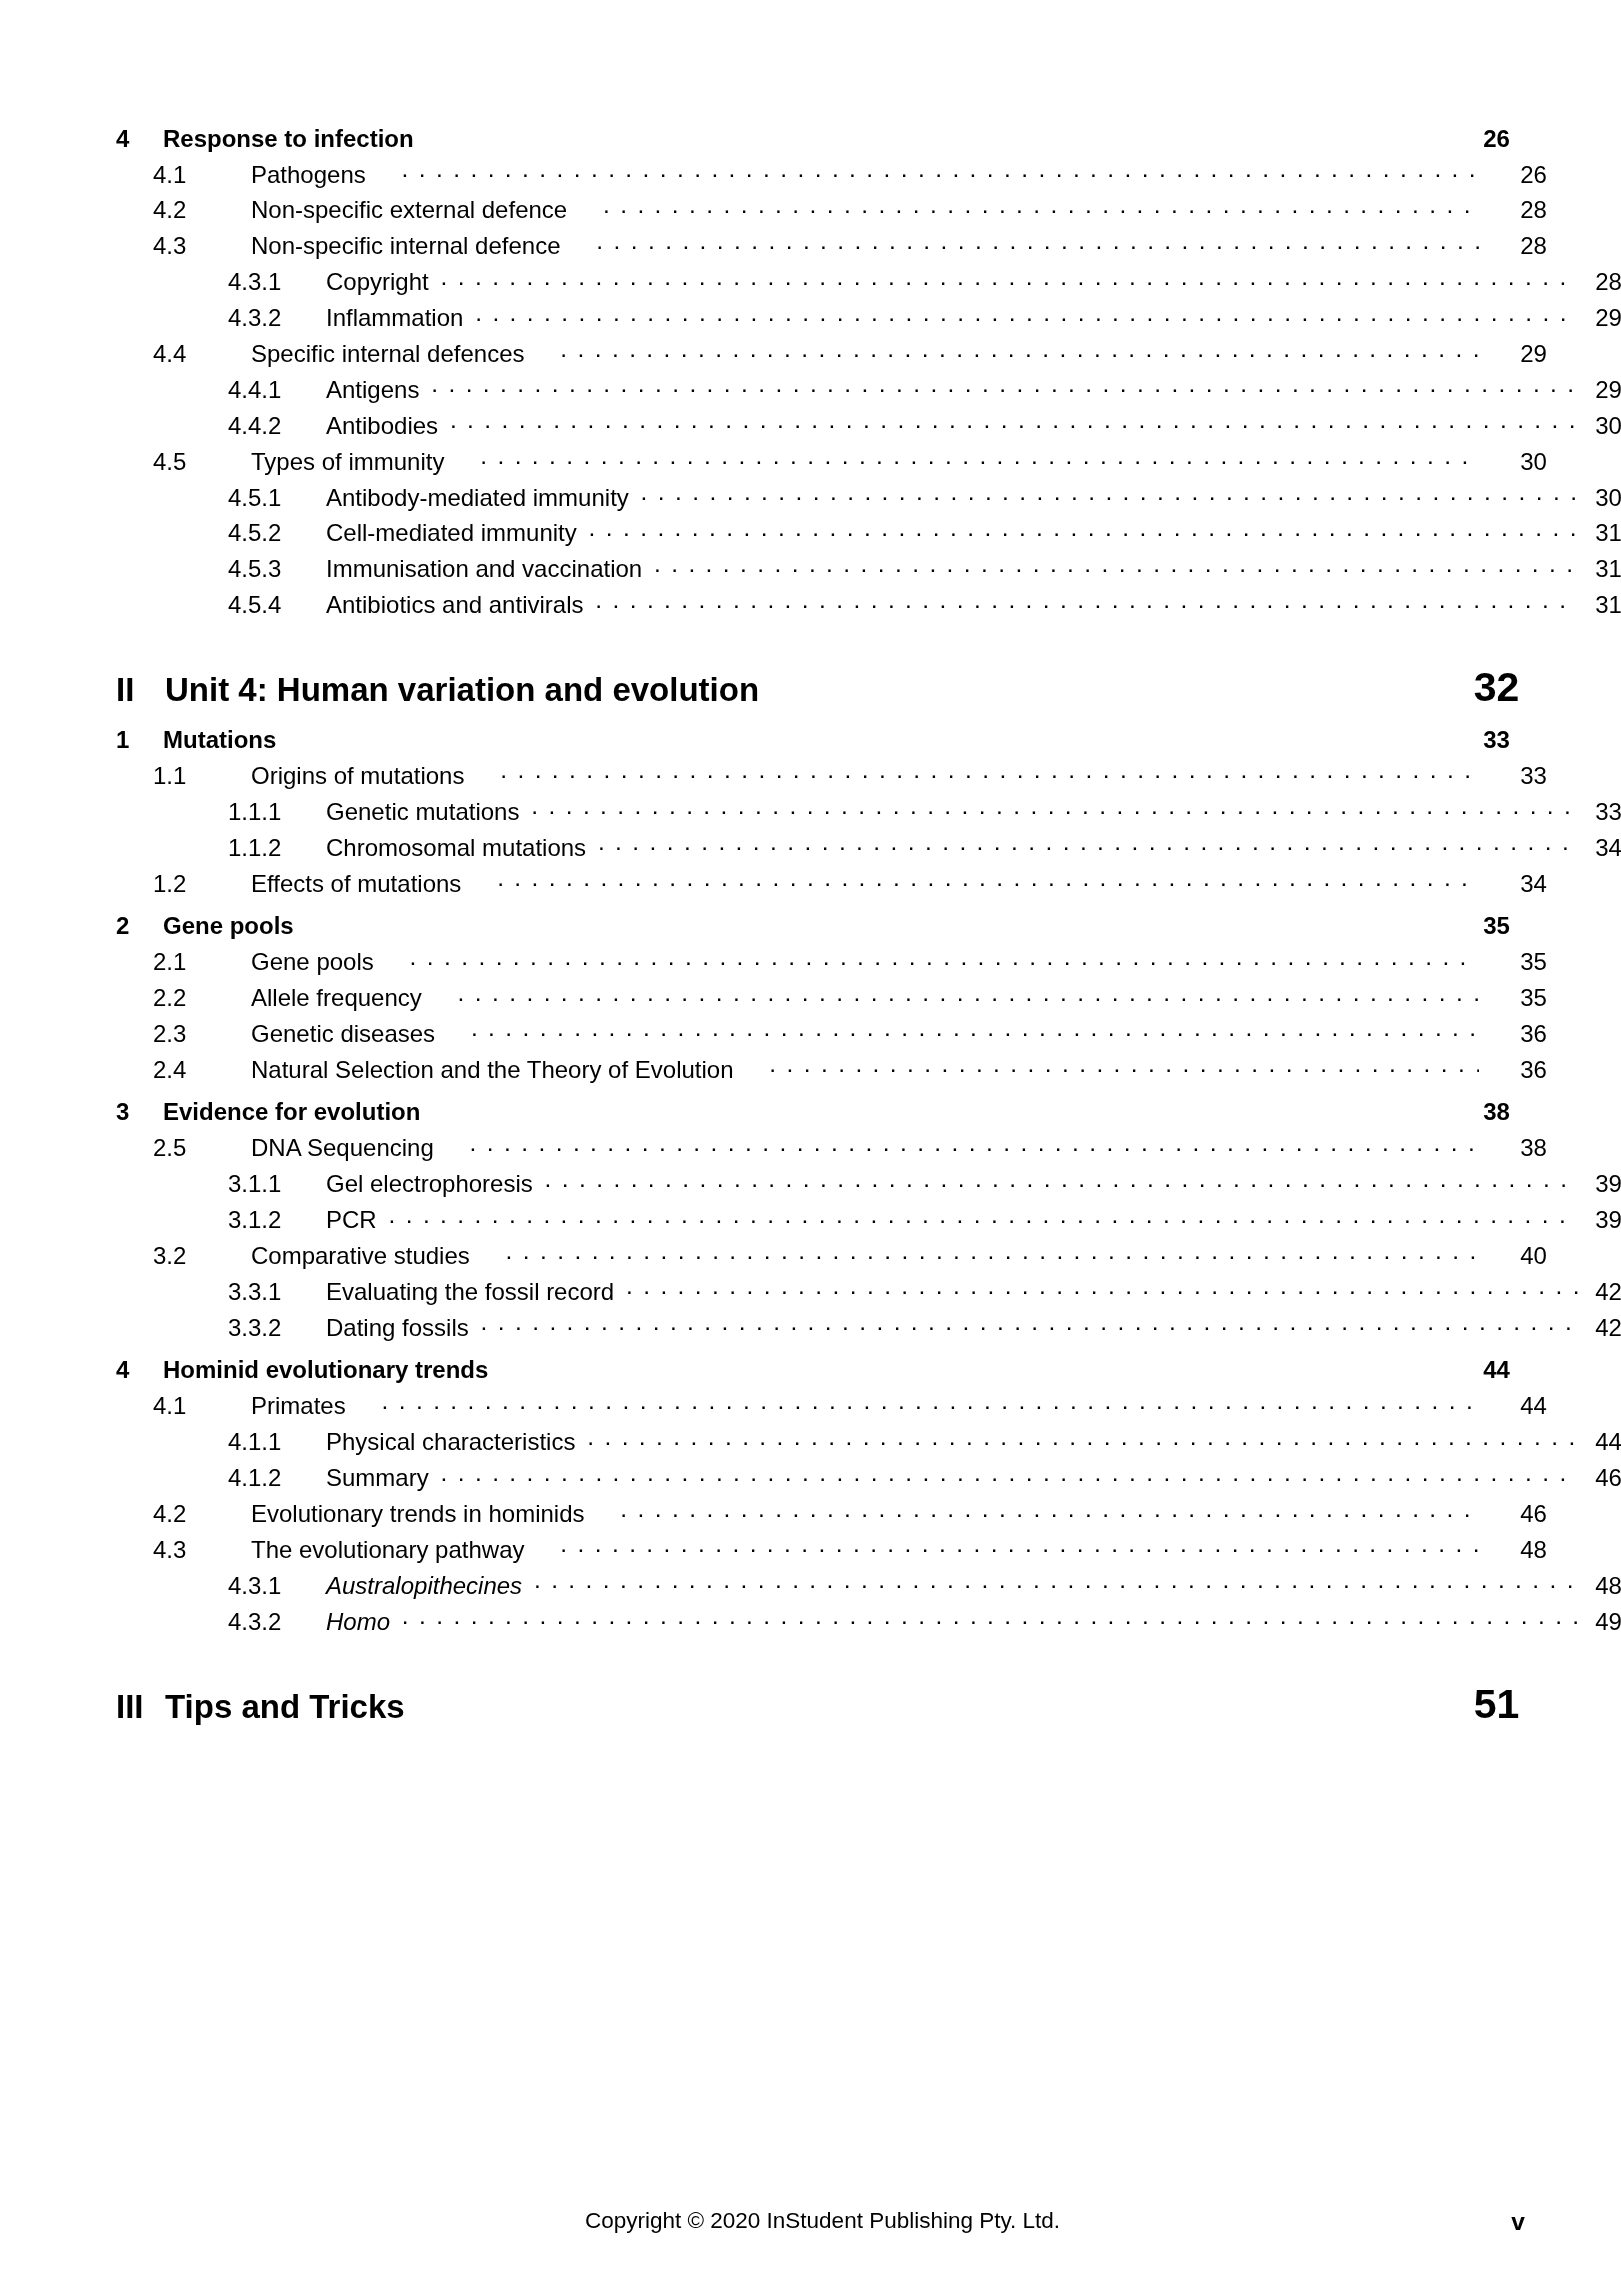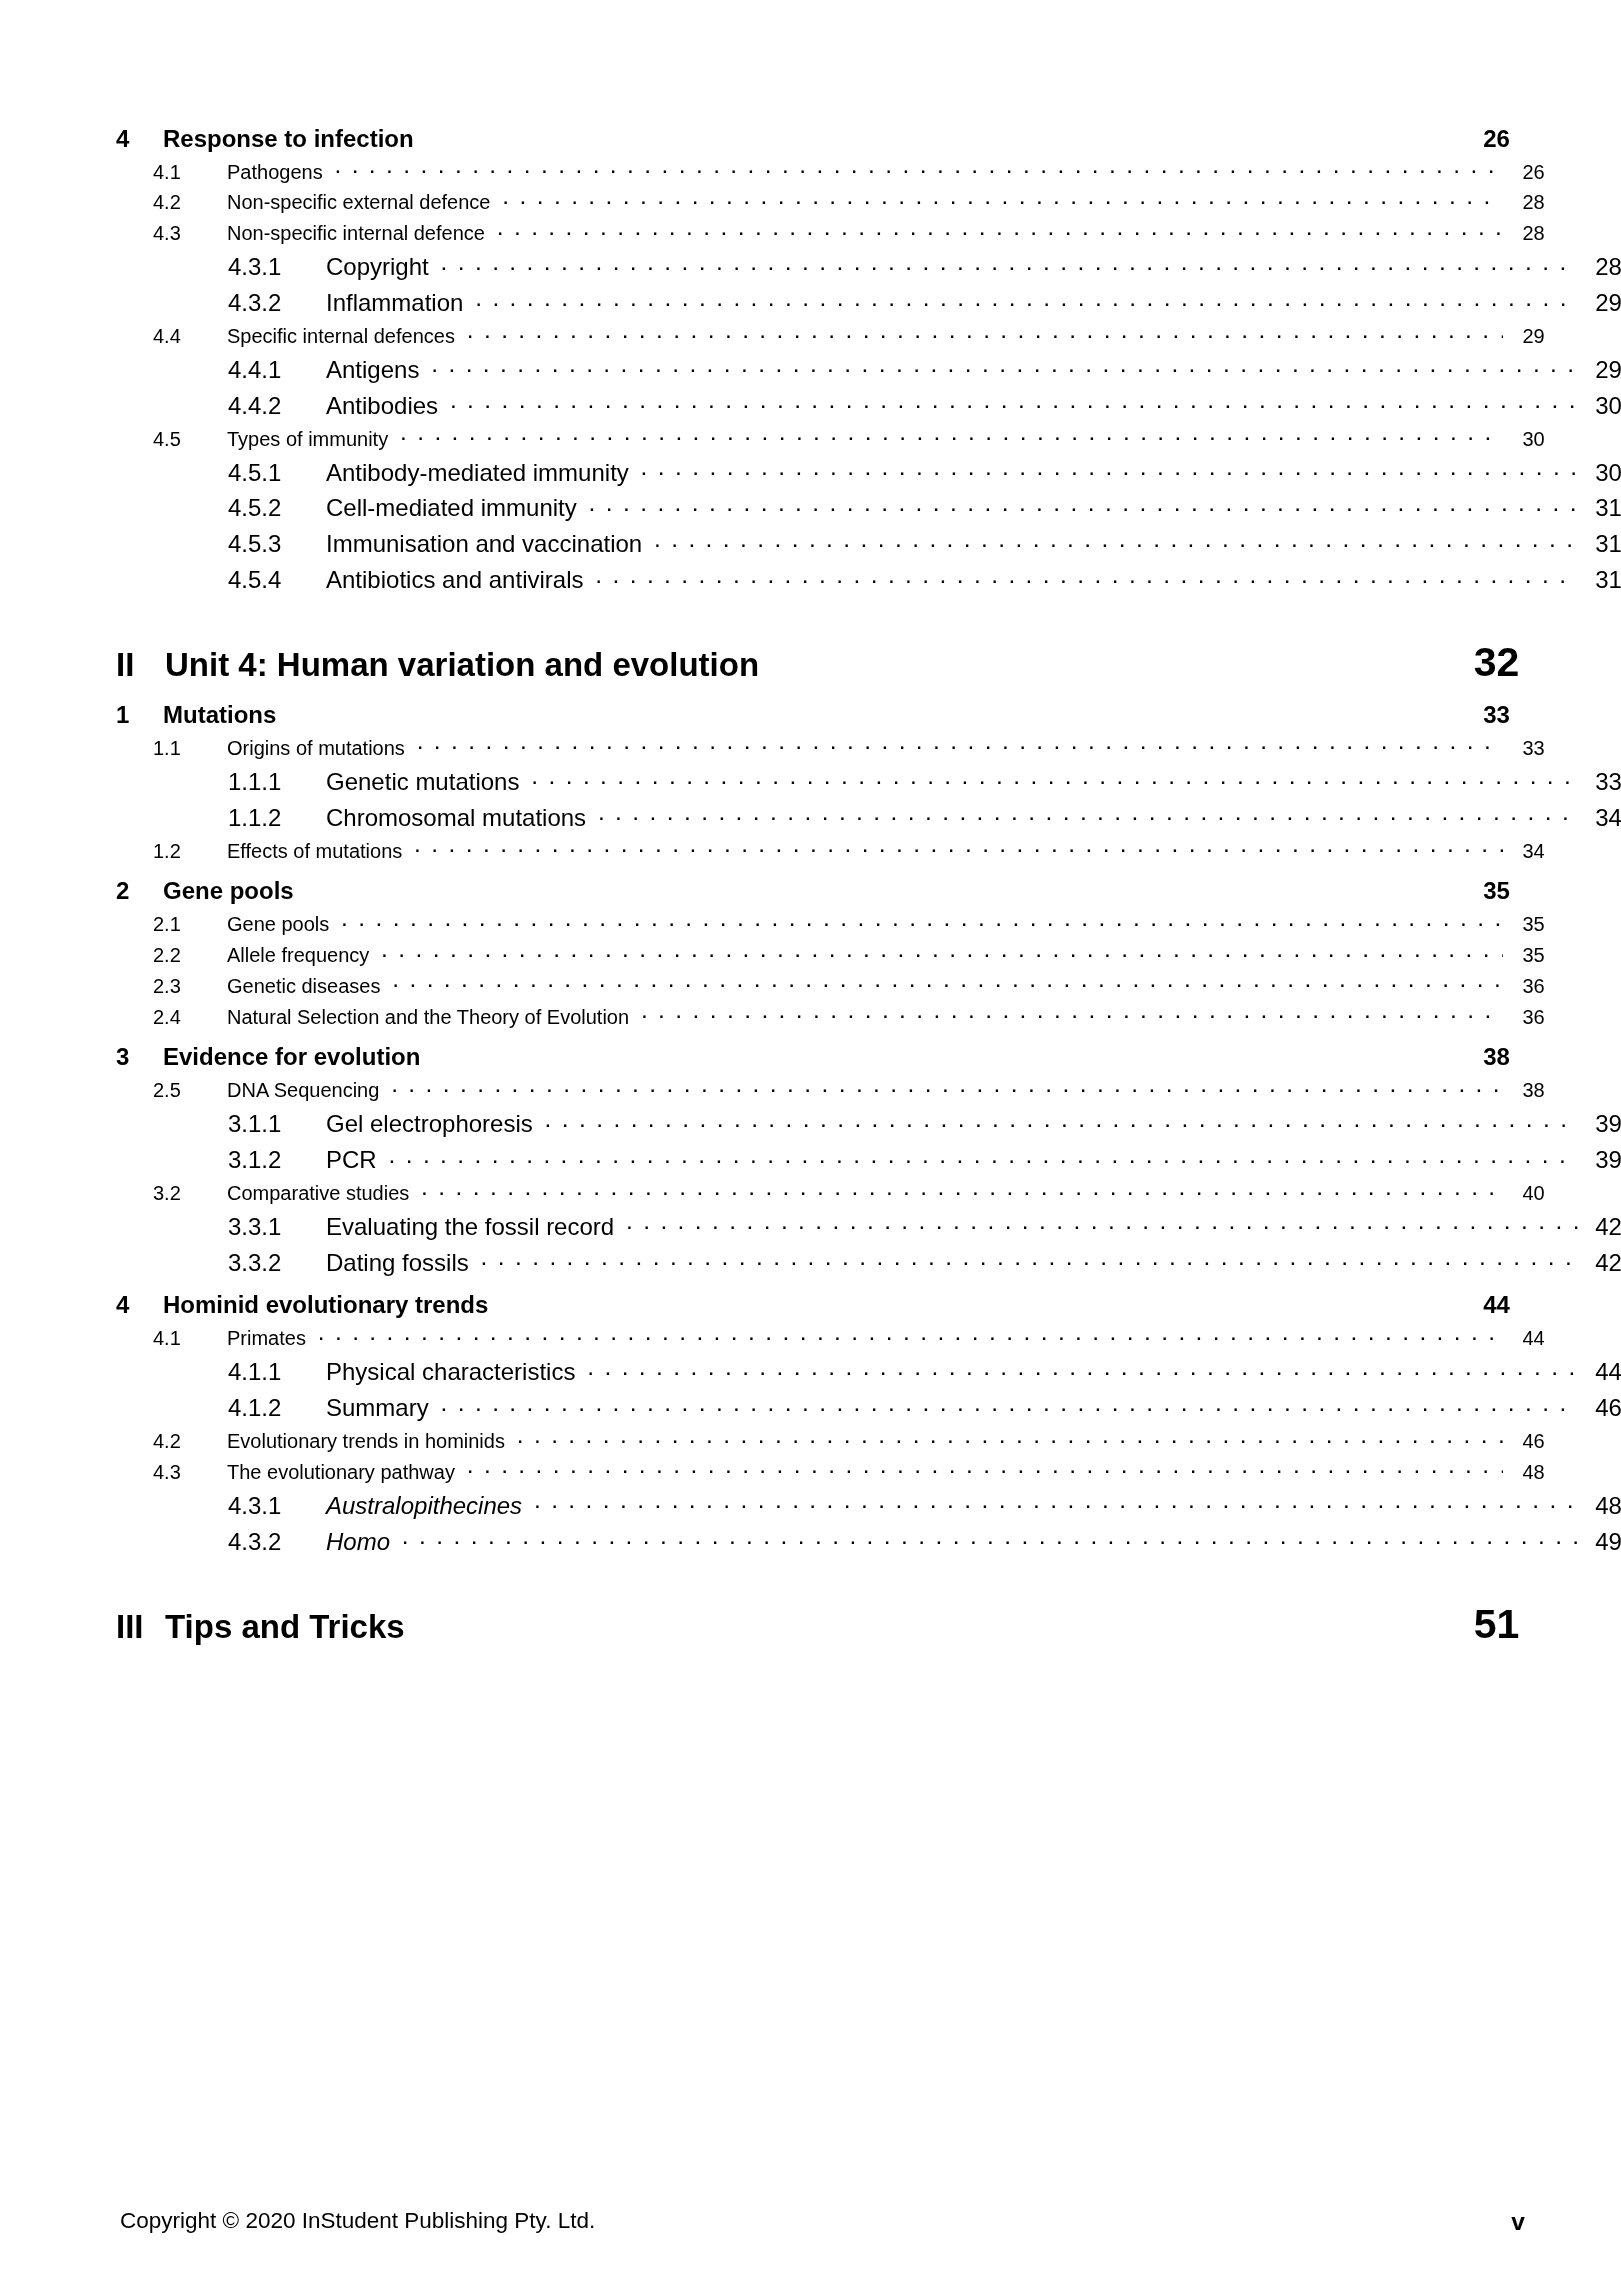--- a/index.html
+++ b/index.html
@@ -80,24 +80,25 @@
     font-weight: bold;
     font-size: 24px;
     margin-top: 12.7px;
     margin-bottom: 5.9px;
   }
   .row-chapter .num { width: 47px; }
   .row-chapter .leader::before { content: ""; }
 
   
   .row-section {
-    font-size: 20px;
+    font-size: 24px;
     padding-left: 37px;
     margin-top: 5.9px;
     margin-bottom: 5.9px;
+    gap: 24px;
   }
   .row-section .num { width: 74px; }
 
   
   .row-subsection {
     font-size: 24px;
     padding-left: 112px;
     margin-top: 5.9px;
     margin-bottom: 5.9px;
   }
@@ -113,20 +114,21 @@
     bottom: 57px;
     display: flex;
     align-items: baseline;
     font-size: 22.5px;
   }
   .footer-spacer { flex: 1 1 auto; }
   .footer-copyright {
     position: absolute;
     left: 4px;
     right: 0;
+    text-align: center;
   }
   .footer-pageno {
     margin-left: auto;
     font-weight: bold;
     font-size: 24.5px;
     position: relative;
     z-index: 2;
   }
 </style>
 </head>

